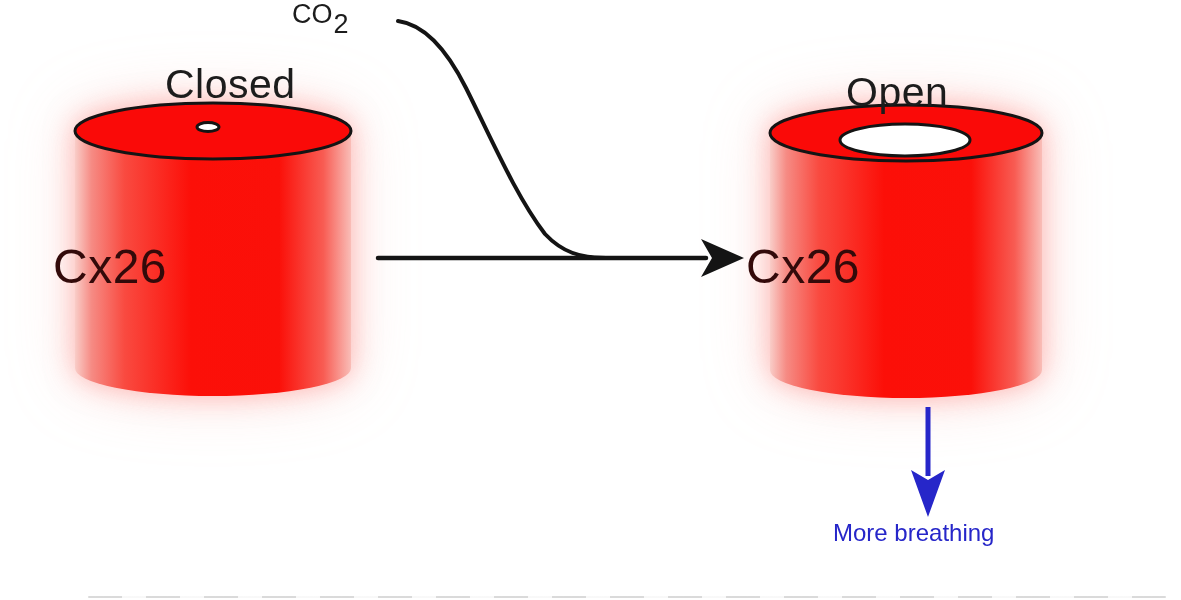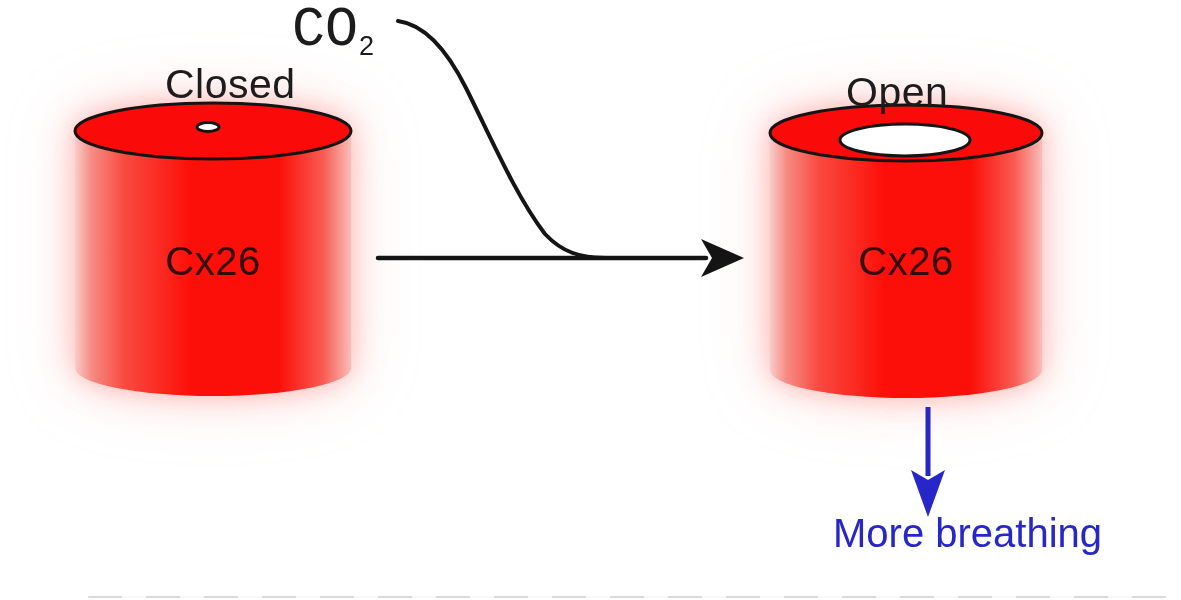--- a/index.html
+++ b/index.html
@@ -28,37 +28,37 @@
   .cyl .pore{fill:#ffffff;stroke:var(--outline-black);stroke-width:3;}
   .state-label{
     position:absolute;
     font-size:41px;color:var(--text-black);
     letter-spacing:0.5px;white-space:nowrap;
   }
   .co2-label{
     position:absolute;
     color:var(--text-black);white-space:nowrap;
   }
-  .co2-main{font-size:55px;font-family:Liberation Mono, monospace;}
+  .co2-main{font-size:27px;}
   .co2-sub{font-size:27px;position:relative;top:10px;margin-left:1px;}
   .protein-label{
     position:absolute;
-    width:320px;text-align:center;
-    font-size:40px;color:var(--protein-text);
+    width:320px;text-align:left;
+    font-size:48px;color:var(--protein-text);
     letter-spacing:0.5px;
   }
   svg.overlay{position:absolute;left:0;top:0;pointer-events:none;}
   .black-line{stroke:var(--outline-black);stroke-width:4.5;fill:none;stroke-linecap:round;}
   .black-curve{stroke:var(--outline-black);stroke-width:4;fill:none;stroke-linecap:round;}
   .black-fill{fill:var(--outline-black);stroke:none;}
   .blue-line{stroke:var(--accent-blue);stroke-width:5;fill:none;}
   .blue-fill{fill:var(--accent-blue);stroke:none;}
   .outcomes{
     position:absolute;
-    font-size:40px;line-height:38px;
+    font-size:24px;line-height:38px;
     color:var(--accent-blue);white-space:nowrap;text-align:right;
   }
   .artifact-line{
     position:absolute;
     left:88px;top:596px;width:1078px;height:2px;
     background:repeating-linear-gradient(90deg,
       rgba(140,140,140,0.32) 0px, rgba(140,140,140,0.32) 34px,
       rgba(140,140,140,0.06) 34px, rgba(140,140,140,0.06) 58px);
     border-radius:1px;
   }

